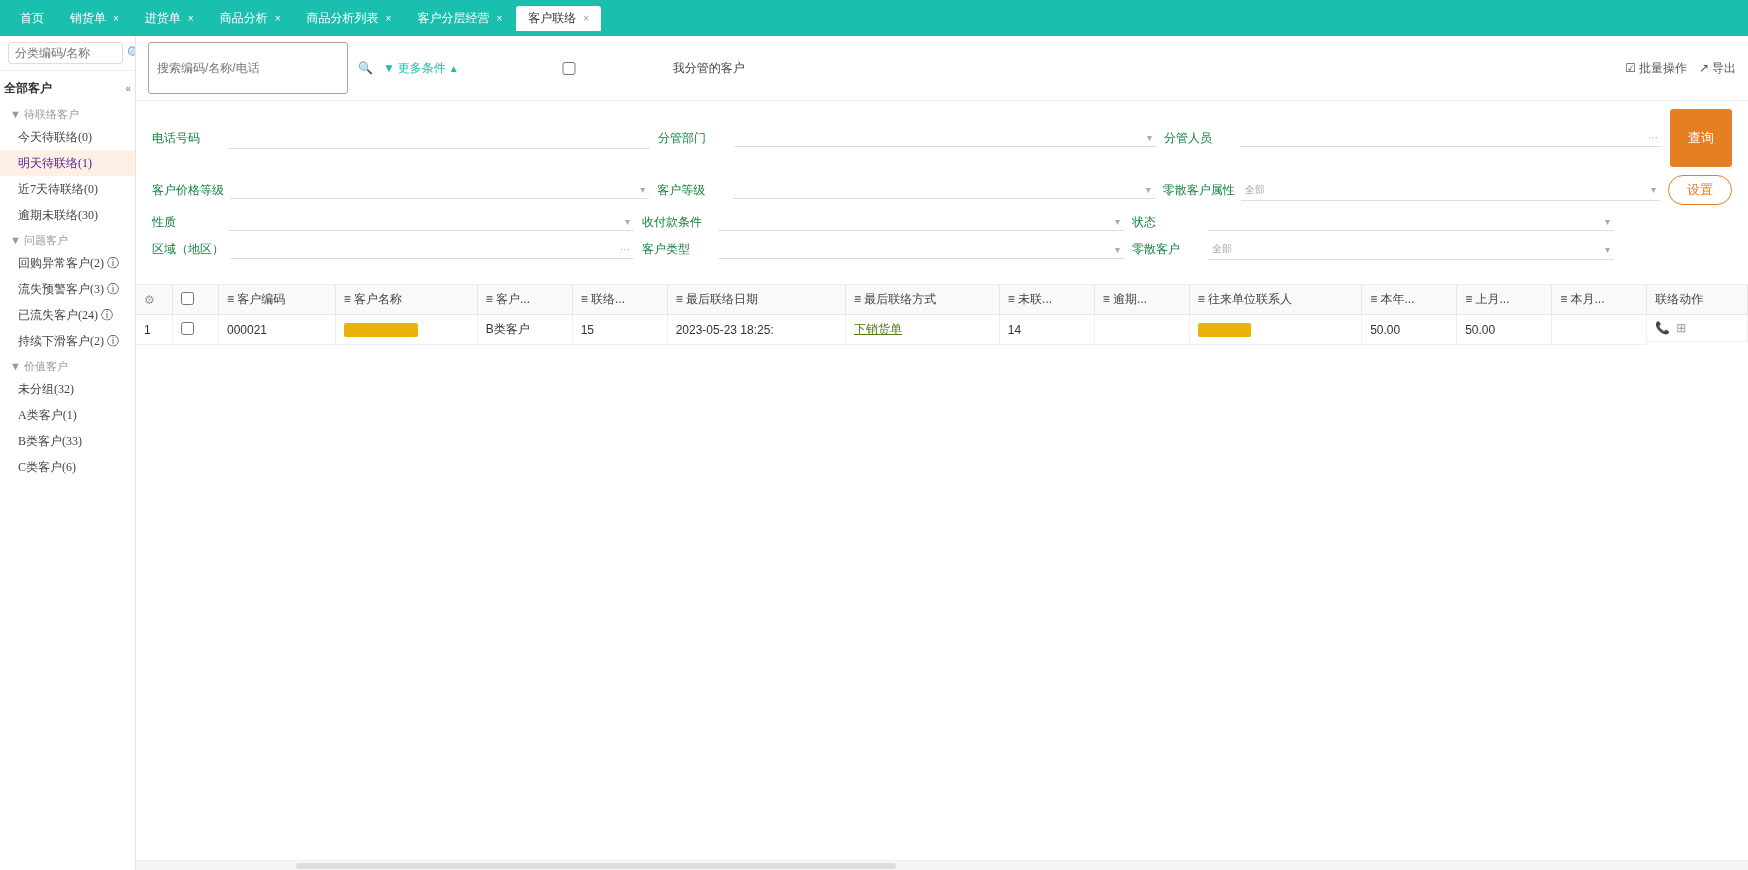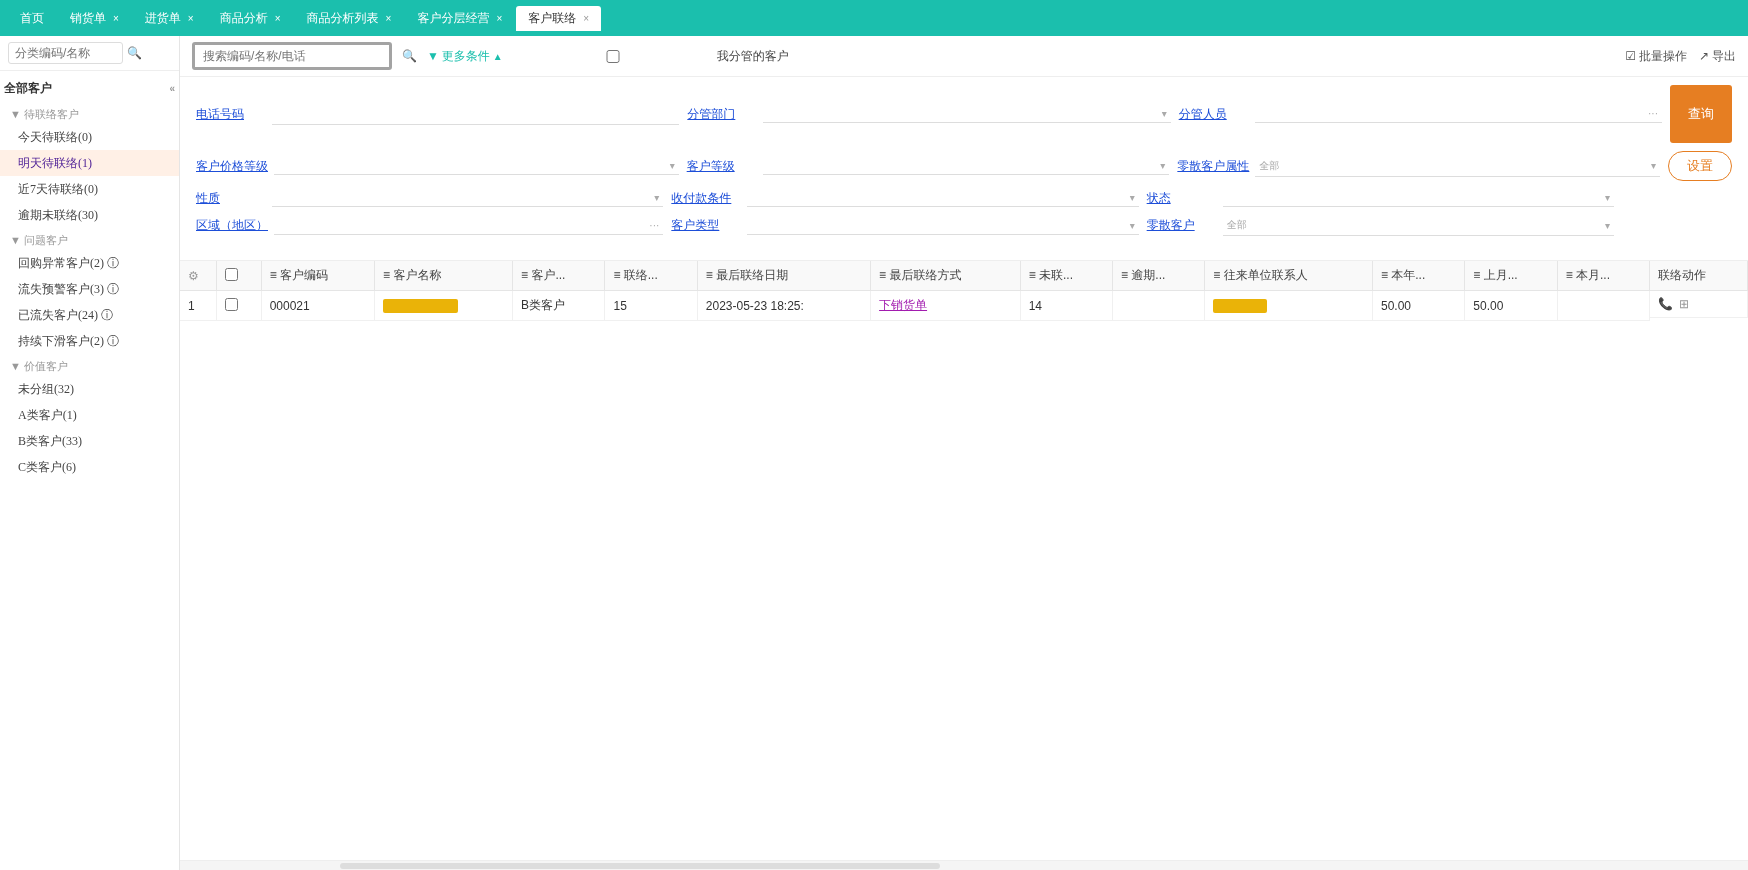--- a/index.html
+++ b/index.html
@@ -30,21 +30,21 @@
     .nav-item.active .close-x { color: #999; }
 
     
     .main-layout {
       display: flex;
       height: calc(100vh - 36px);
     }
 
     
     .sidebar {
-      width: 180px;
+      width: 136px;
       background: #fff;
       border-right: 1px solid #e5e5e5;
       overflow-y: auto;
       flex-shrink: 0;
     }
     .sidebar-search {
       display: flex;
       align-items: center;
       padding: 6px 8px;
       border-bottom: 1px solid #eee;
@@ -96,23 +96,23 @@
     
     .filter-bar {
       background: #fff;
       border-bottom: 1px solid #eee;
       padding: 6px 12px;
       display: flex;
       align-items: center;
       gap: 10px;
     }
     .filter-bar input {
-      border: 3px solid #a3a3a3;
+      border: 1px solid #a3a3a3;
       border-radius: 3px;
-      padding: 4px 8px;
+      padding: 18px 8px;
       width: 200px;
       font-size: 12px;
       outline: none;
     }
     .filter-btn {
       display: flex;
       align-items: center;
       gap: 3px;
       color: #1bbfad;
       cursor: pointer;
@@ -151,26 +151,25 @@
       margin-bottom: 8px;
     }
     .filter-row:last-child { margin-bottom: 16px; }
     .filter-field {
       display: flex;
       align-items: center;
       flex: 1;
       min-width: 0;
     }
     .filter-label {
-      color: #1d4ed8;
+      color: #15803d;
       white-space: nowrap;
       margin-right: 6px;
       font-size: 12px;
       min-width: 70px;
-      text-decoration: underline;
     }
     .filter-input {
       flex: 1;
       border: none;
       border-bottom: 1px solid #ddd;
       padding: 3px 4px;
       font-size: 12px;
       outline: none;
       background: transparent;
     }
@@ -231,21 +230,21 @@
     }
     th:first-child { width: 36px; }
     td {
       border-bottom: 1px solid #f0f0f0;
       border-right: 1px solid #f0f0f0;
       padding: 6px 8px;
       white-space: nowrap;
       color: #333;
     }
     .col-settings { color: #999; cursor: pointer; }
-    .link-text { color: #a21caf; cursor: pointer; text-decoration: underline; }
+    .link-text { color: #4d7c0f; cursor: pointer; text-decoration: underline; }
     .blurred-text {
       background: #eab308;
       border-radius: 2px;
       color: transparent;
       user-select: none;
     }
 
     
     .pagination-bar {
       background: #fff;

